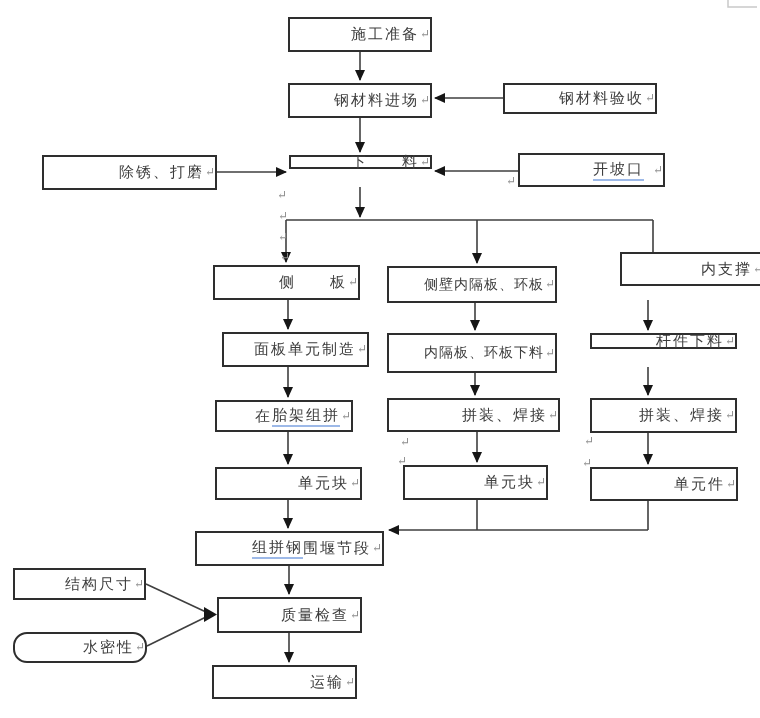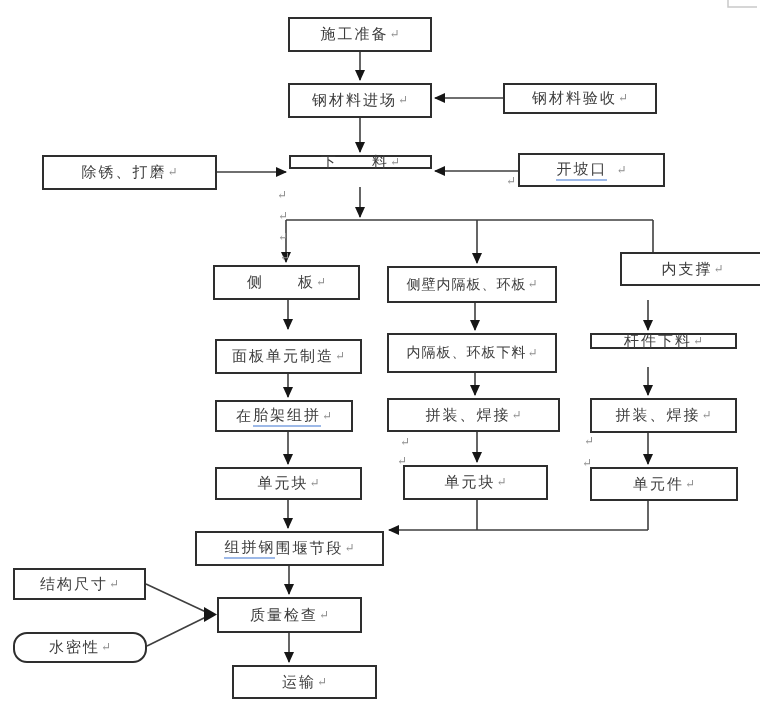--- a/index.html
+++ b/index.html
@@ -3,21 +3,21 @@
 <meta charset="utf-8">
 <style>
   html,body{margin:0;padding:0;background:#ffffff;}
   #stage{
     position:relative;width:760px;height:718px;background:#ffffff;
     font-family:"Liberation Serif","DejaVu Serif",serif;overflow:hidden;
   }
   #wires{position:absolute;left:0;top:0;z-index:1;}
   .box{
     position:absolute;z-index:2;box-sizing:border-box;background:#ffffff;
-    border:2px solid #2e2e2e;display:flex;align-items:center;justify-content:center;
+    border:2px solid #2e2e2e;display:flex;align-items:center;justify-content:flex-end;
     font-size:15px;color:#3d3d3d;letter-spacing:2px;white-space:nowrap;
   }
   .lbl{display:inline-block;}
   .u{border-bottom:2px solid #9db9e8;padding-bottom:0px;}
   .rm{color:#8f8f8f;font-size:12px;letter-spacing:0;margin-left:1px;}
   .mark{
     position:absolute;z-index:3;color:#8f8f8f;font-size:12px;
     font-family:"Liberation Serif","DejaVu Serif",serif;line-height:1;
   }
 </style>
@@ -103,21 +103,21 @@
   <div class="box" style="left:387px;top:266px;width:170px;height:37px;font-size:14px;letter-spacing:1px;">
     <span class="lbl">侧壁内隔板、环板</span>
       <span class="rm">↵</span>
   </div>
 
   <div class="box" style="left:590px;top:252px;width:145px;height:34px;margin-left:30px;">
     <span class="lbl">内支撑</span>
       <span class="rm">↵</span>
   </div>
 
-  <div class="box" style="left:215px;top:332px;width:147px;height:35px;margin-top:7px;">
+  <div class="box" style="left:222px;top:332px;width:147px;height:35px;">
     <span class="lbl">面板单元制造</span>
       <span class="rm">↵</span>
   </div>
 
   <div class="box" style="left:387px;top:333px;width:170px;height:40px;font-size:14px;letter-spacing:1px;">
     <span class="lbl">内隔板、环板下料</span>
       <span class="rm">↵</span>
   </div>
 
   <div class="box" style="left:590px;top:333px;width:147px;height:16px;">
@@ -170,21 +170,21 @@
   <div class="box" style="left:217px;top:597px;width:145px;height:36px;">
     <span class="lbl">质量检查</span>
       <span class="rm">↵</span>
   </div>
 
   <div class="box" style="left:13px;top:632px;width:134px;height:31px;border-radius:14px;">
     <span class="lbl">水密性</span>
       <span class="rm">↵</span>
   </div>
 
-  <div class="box" style="left:232px;top:665px;width:145px;height:34px;">
+  <div class="box" style="left:212px;top:665px;width:145px;height:34px;">
     <span class="lbl">运输</span>
       <span class="rm">↵</span>
   </div>
 
   <span class="mark" style="left:506px;top:175px;">↵</span>
   <span class="mark" style="left:277px;top:189px;">↵</span>
   <span class="mark" style="left:278px;top:210px;">↵</span>
   <span class="mark" style="left:278px;top:231px;">↵</span>
   <span class="mark" style="left:280px;top:251px;">↵</span>
   <span class="mark" style="left:400px;top:436px;">↵</span>

